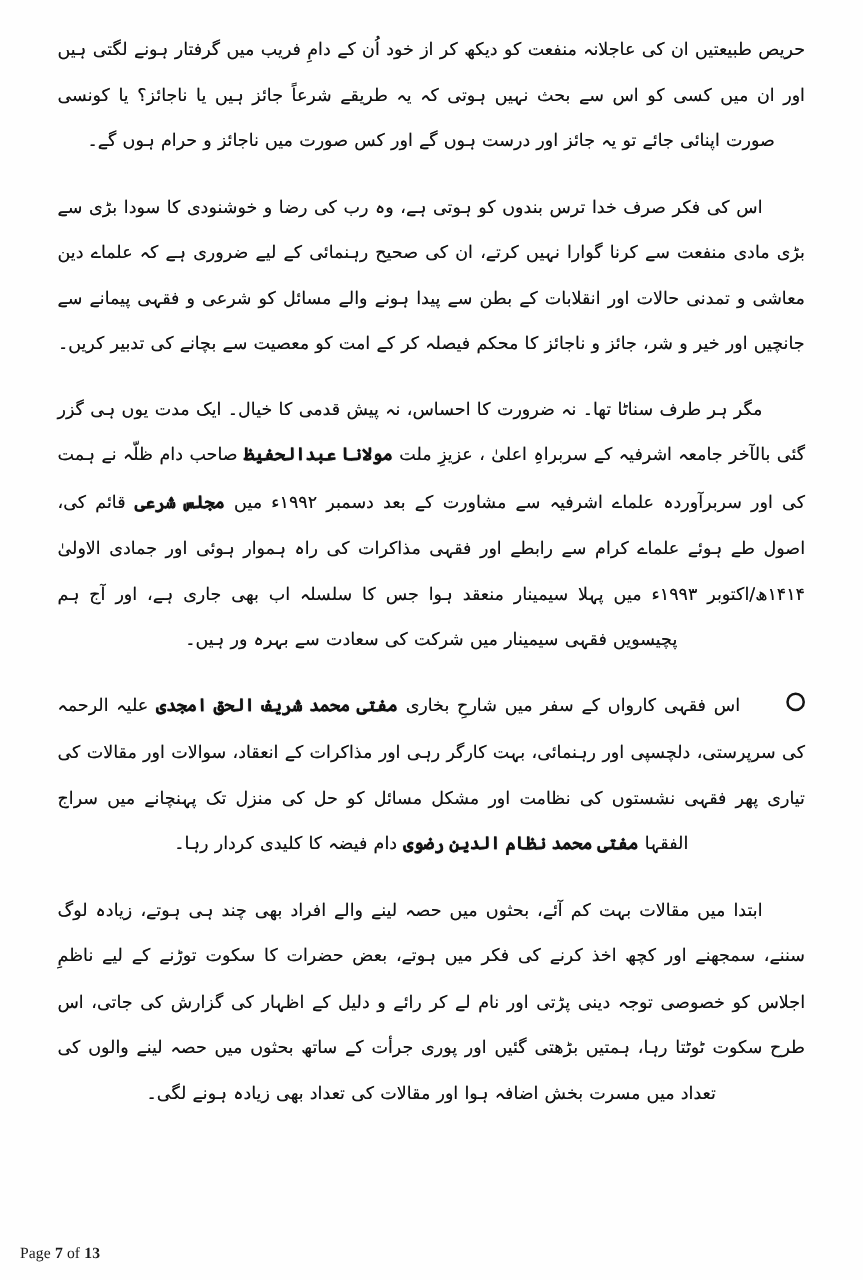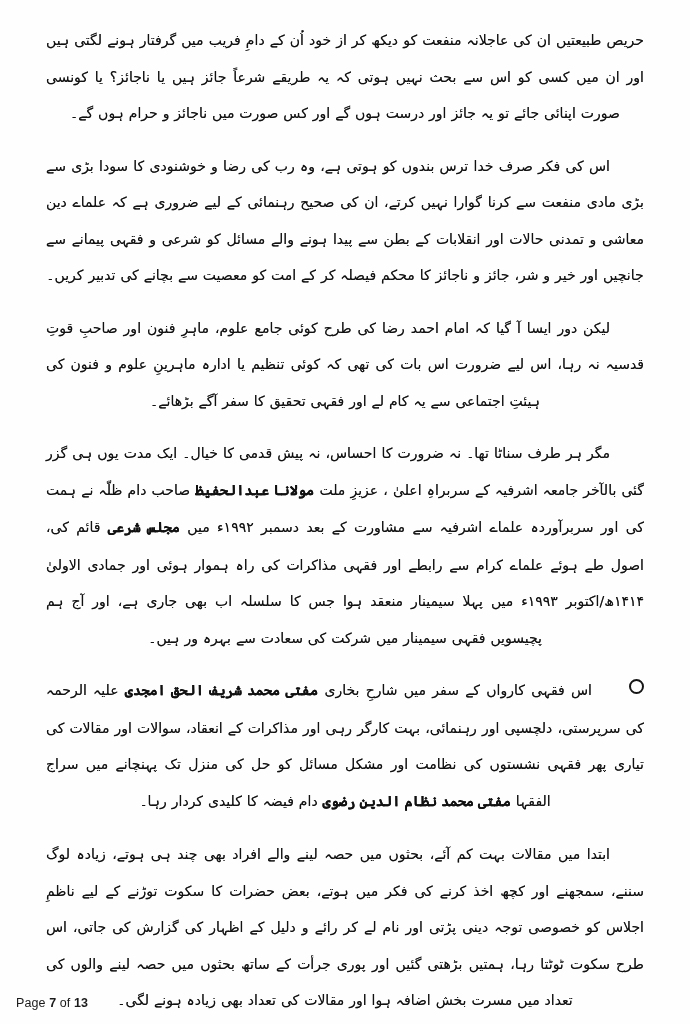--- a/index.html
+++ b/index.html
@@ -72,21 +72,21 @@
     text-shadow: 0 0 0.55px rgba(0,0,0,0.85);
     font-family: Liberation Serif, serif;
   }
 
   
   .footer {
     position: absolute;
     left: 16px;
     bottom: 14px;
     direction: ltr;
-    font-family: Liberation Sans, sans-serif;
+    font-family: Liberation Serif, serif;
     font-size: 12.5px;
     color: #1a1a1a;
     letter-spacing: 0.1px;
     white-space: nowrap;
   }
   .footer .num { font-weight: 700; }
   .footer span { display: inline; }
 </style>
 </head>
 <body>
@@ -96,23 +96,20 @@
   <div class="content">
 
     <p class="para no-indent">
       <span>حریص طبیعتیں ان کی عاجلانہ منفعت کو دیکھ کر از خود اُن کے دامِ فریب میں گرفتار ہونے لگتی ہیں اور ان میں کسی کو اس سے بحث نہیں ہوتی کہ یہ طریقے شرعاً جائز ہیں یا ناجائز؟ یا کونسی صورت اپنائی جائے تو یہ جائز اور درست ہوں گے اور کس صورت میں ناجائز و حرام ہوں گے۔</span>
     </p>
 
     <p class="para">
       <span>اس کی فکر صرف خدا ترس بندوں کو ہوتی ہے، وہ رب کی رضا و خوشنودی کا سودا بڑی سے بڑی مادی منفعت سے کرنا گوارا نہیں کرتے، ان کی صحیح رہنمائی کے لیے ضروری ہے کہ علماے دین معاشی و تمدنی حالات اور انقلابات کے بطن سے پیدا ہونے والے مسائل کو شرعی و فقہی پیمانے سے جانچیں اور خیر و شر، جائز و ناجائز کا محکم فیصلہ کر کے امت کو معصیت سے بچانے کی تدبیر کریں۔</span>
     </p>
 
-    <p class="para">
-      <span>لیکن دور ایسا آ گیا کہ امام احمد رضا کی طرح کوئی جامع علوم، ماہرِ فنون اور صاحبِ قوتِ قدسیہ نہ رہا، اس لیے ضرورت اس بات کی تھی کہ کوئی تنظیم یا ادارہ ماہرینِ علوم و فنون کی ہیئتِ اجتماعی سے یہ کام لے اور فقہی تحقیق کا سفر آگے بڑھائے۔</span>
-    </p>
 
     <p class="para">
       <span>مگر ہر طرف سناٹا تھا۔ نہ ضرورت کا احساس، نہ پیش قدمی کا خیال۔ ایک مدت یوں ہی گزر گئی بالآخر جامعہ اشرفیہ کے سربراہِ اعلیٰ ، عزیزِ ملت </span><b class="bold">مولانا عبدالحفیظ</b><span> صاحب دام ظلّہ نے ہمت کی اور سربرآوردہ علماے اشرفیہ سے مشاورت کے بعد دسمبر ۱۹۹۲ء میں </span><b class="bold">مجلس شرعی</b><span> قائم کی، اصول طے ہوئے علماے کرام سے رابطے اور فقہی مذاکرات کی راہ ہموار ہوئی اور جمادی الاولیٰ ۱۴۱۴ھ/اکتوبر ۱۹۹۳ء میں پہلا سیمینار منعقد ہوا جس کا سلسلہ اب بھی جاری ہے، اور آج ہم پچیسویں فقہی سیمینار میں شرکت کی سعادت سے بہرہ ور ہیں۔</span>
     </p>
 
     <p class="para bulleted">
       <span class="bullet-mark"></span><span>اس فقہی کارواں کے سفر میں شارحِ بخاری </span><b class="bold">مفتی محمد شریف الحق امجدی</b><span> علیہ الرحمہ کی سرپرستی، دلچسپی اور رہنمائی، بہت کارگر رہی اور مذاکرات کے انعقاد، سوالات اور مقالات کی تیاری پھر فقہی نشستوں کی نظامت اور مشکل مسائل کو حل کی منزل تک پہنچانے میں سراج الفقہا </span><b class="bold">مفتی محمد نظام الدین رضوی</b><span> دام فیضہ کا کلیدی کردار رہا۔</span>
     </p>
 
     <p class="para">

